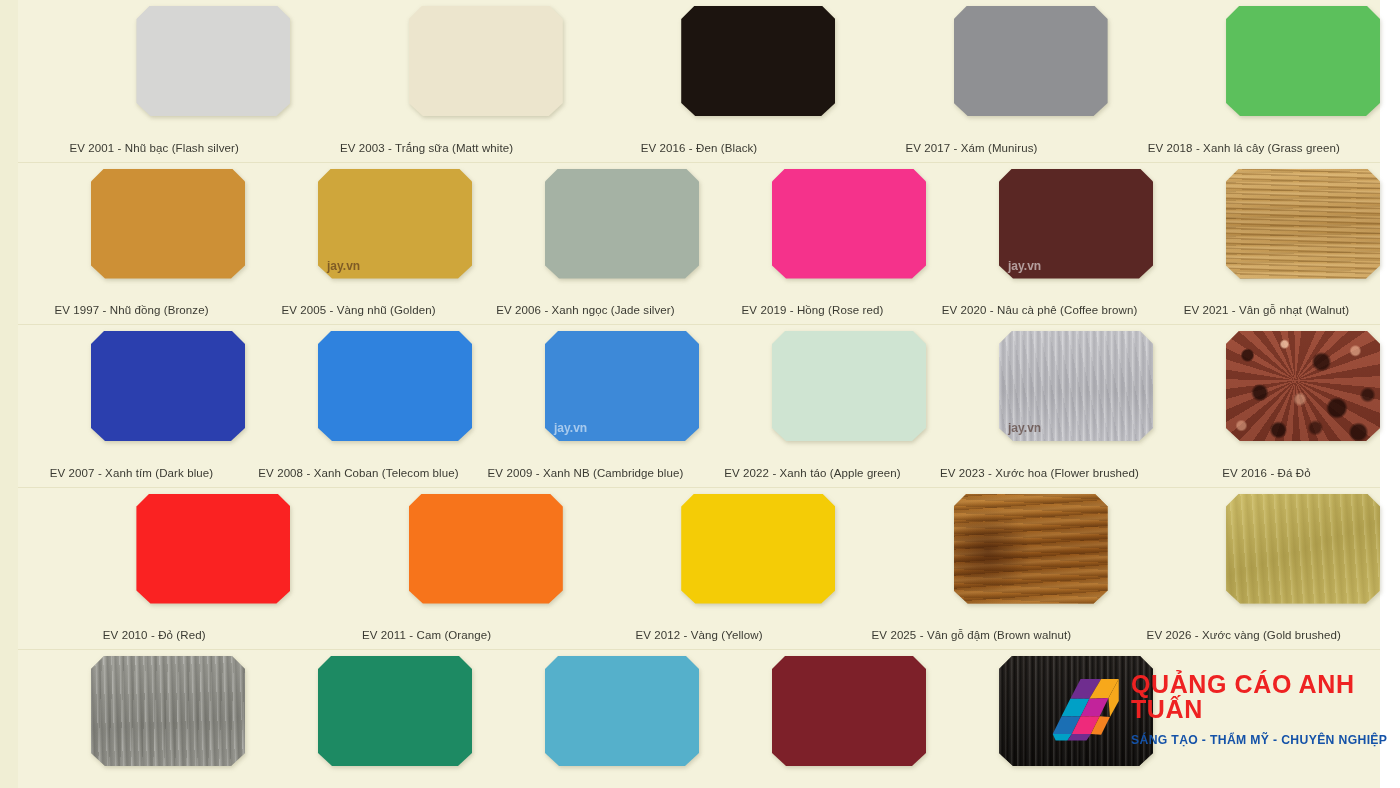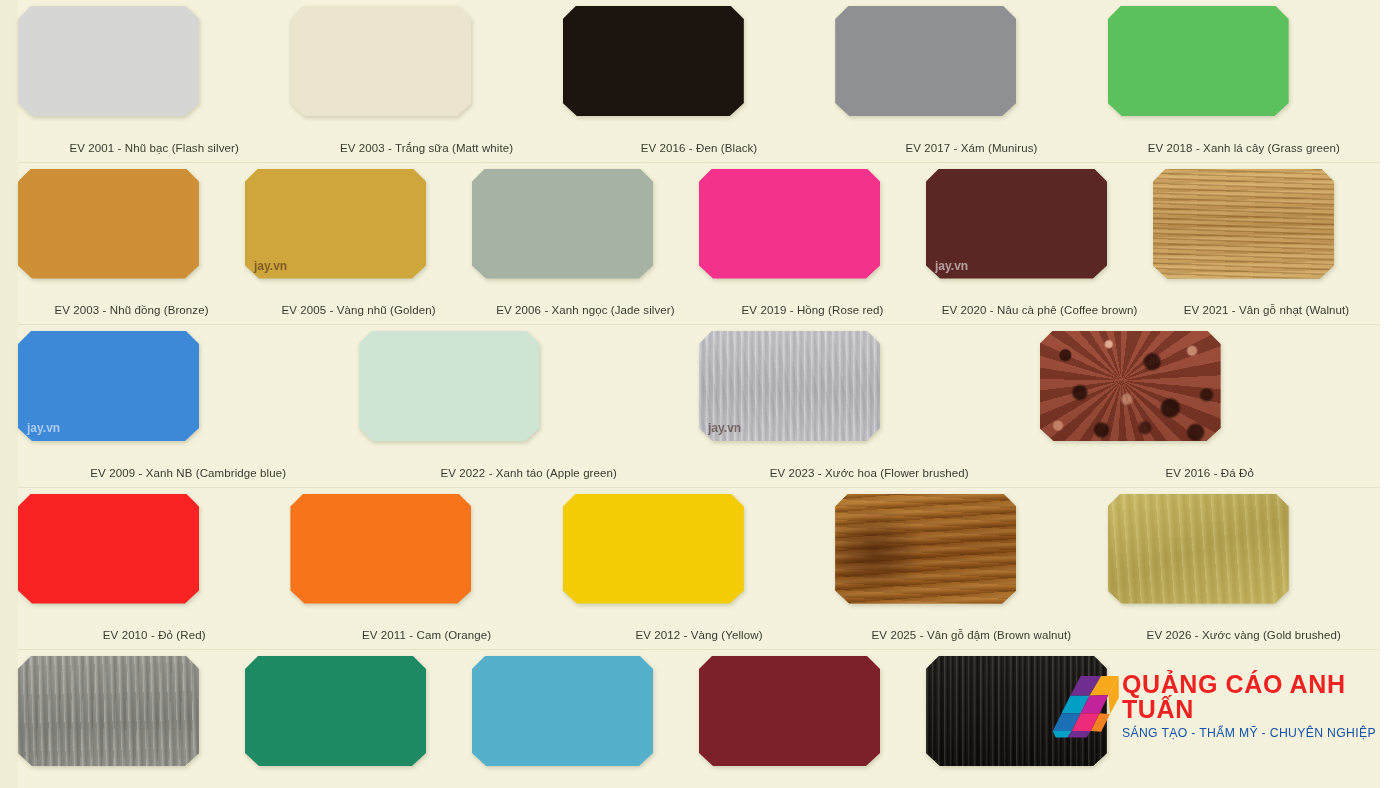--- a/index.html
+++ b/index.html
@@ -26,26 +26,26 @@
     display:flex;
     border-bottom:1px solid #e6e3c4;
     box-sizing:border-box;
   }
   .row:last-child{border-bottom:none;}
   .cell{
     flex:1 1 0;
     position:relative;
     display:flex;
     flex-direction:column;
-    align-items:flex-start;
+    align-items:flex-end;
     justify-content:flex-start;
   }
   .swatch-wrap{
     position:relative;
-    width:181px;height:110px;
+    width:154px;height:110px;
     margin-top:6px;
     filter:drop-shadow(1px 2px 2px rgba(120,115,80,.30));
   }
   .swatch{
     position:absolute;inset:0;
     
     clip-path:polygon(
       13px 0%, calc(100% - 13px) 0%,
       100% 13px, 100% calc(100% - 13px),
       calc(100% - 14px) 100%, 14px 100%,
@@ -72,32 +72,32 @@
     font-family:"Liberation Sans",sans-serif;
     pointer-events:none;
   }
   .wm.light{color:rgba(255,255,255,.55);}
   .wm.dark{color:rgba(60,30,20,.55);}
 
   
   .logo{
     position:absolute;
     left:1048px;top:672px;
-    display:flex;align-items:center;
+    display:flex;align-items:center;gap:9px;
     z-index:20;
   }
   .logo-mark{width:74px;height:66px;flex:0 0 auto;}
   .logo-text{display:flex;flex-direction:column;line-height:1;}
   .logo-title{
     font-size:25px;font-weight:bold;color:#ee2222;
     letter-spacing:.6px;
   }
   .logo-sub{
-    font-size:12.2px;font-weight:normal;color:#1452a8;
-    letter-spacing:.35px;margin-top:5px;
+    font-size:12.2px;font-weight:bold;color:#1452a8;
+    letter-spacing:.35px;margin-top:12px;
   }
 </style>
 </head>
 <body>
 
 <div id="chart">
   <div class="edge-left"></div>
   <div class="edge-right"></div>
 
   <div class="grid" id="grid">
@@ -131,21 +131,21 @@
             <div class="swatch" style="background-color:#5cc05c;"></div>
           </div>
           <div class="caption">EV 2018 - Xanh lá cây (Grass green)</div>
         </div>
       </div>
       <div class="row">
         <div class="cell">
           <div class="swatch-wrap">
             <div class="swatch" style="background-color:#cd9036;"></div>
           </div>
-          <div class="caption">EV 2003 - Nhũ đồng (Bronze)</div>
+          <div class="caption">EV 1997 - Nhũ đồng (Bronze)</div>
         </div>
         <div class="cell">
           <div class="swatch-wrap">
             <div class="swatch" style="background-color:#cfa63b;"></div>
             <div class="wm dark">jay.vn</div>
           </div>
           <div class="caption">EV 2005 - Vàng nhũ (Golden)</div>
         </div>
         <div class="cell">
           <div class="swatch-wrap">
@@ -167,20 +167,32 @@
           <div class="caption">EV 2020 -  Nâu cà phê (Coffee brown)</div>
         </div>
         <div class="cell">
           <div class="swatch-wrap">
             <div class="swatch" style="background-color:#c79a52;background-image:repeating-linear-gradient(2deg, rgba(90,55,15,.22) 0px, rgba(90,55,15,.22) 1px, rgba(255,230,180,.18) 2px, rgba(255,230,180,.0) 5px),repeating-linear-gradient(-1deg, rgba(70,45,12,.16) 0px, rgba(70,45,12,.0) 3px, rgba(255,240,200,.14) 6px, rgba(255,240,200,.0) 9px),linear-gradient(180deg, rgba(220,180,110,.45), rgba(150,105,45,.35) 48%, rgba(215,175,105,.40));"></div>
           </div>
           <div class="caption">EV 2021 -  Vân gỗ nhạt (Walnut)</div>
         </div>
       </div>
       <div class="row">
+        <div class="cell">
+          <div class="swatch-wrap">
+            <div class="swatch" style="background-color:#2b3fae;"></div>
+          </div>
+          <div class="caption">EV 2007 - Xanh tím (Dark blue)</div>
+        </div>
+        <div class="cell">
+          <div class="swatch-wrap">
+            <div class="swatch" style="background-color:#2f82de;"></div>
+          </div>
+          <div class="caption">EV 2008 - Xanh Coban (Telecom blue)</div>
+        </div>
         <div class="cell">
           <div class="swatch-wrap">
             <div class="swatch" style="background-color:#3d89d8;"></div>
             <div class="wm light">jay.vn</div>
           </div>
           <div class="caption">EV 2009 - Xanh NB (Cambridge blue)</div>
         </div>
         <div class="cell">
           <div class="swatch-wrap">
             <div class="swatch" style="background-color:#cfe4d2;"></div>

